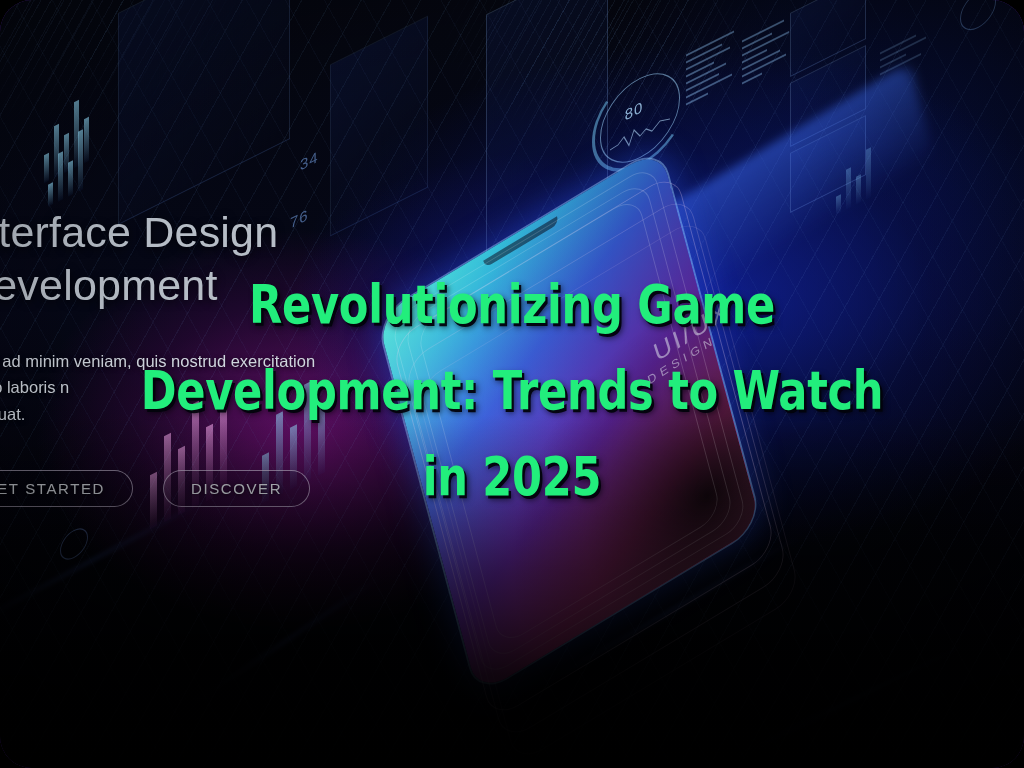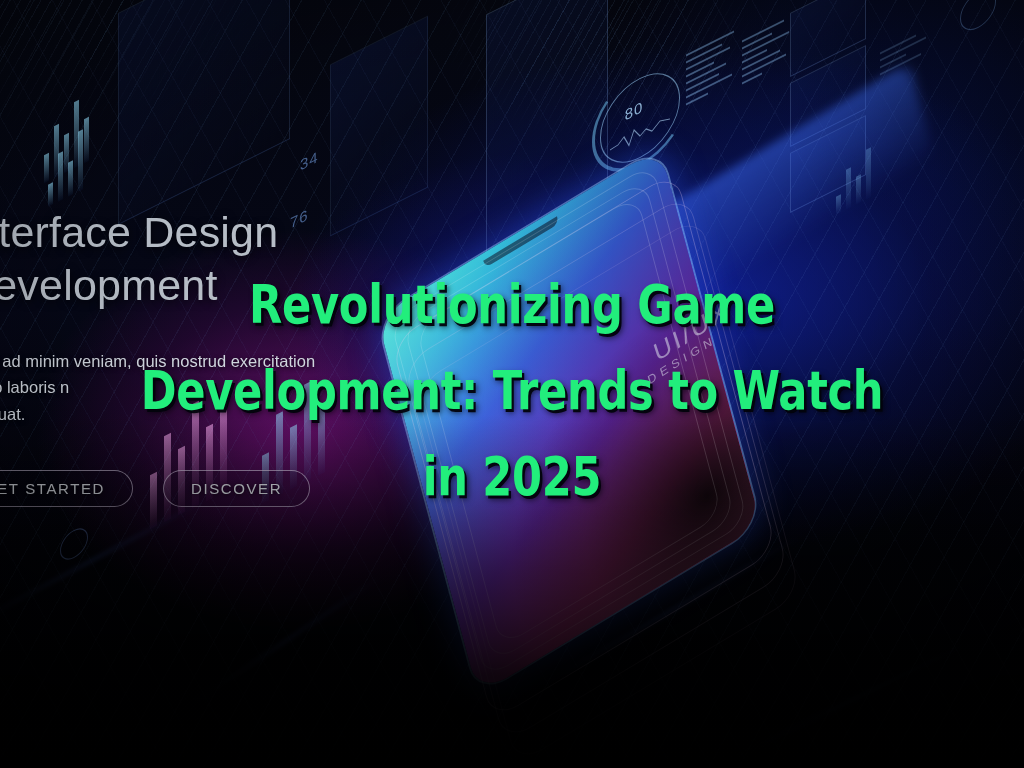--- a/index.html
+++ b/index.html
@@ -11,20 +11,21 @@
   body {
     font-family: "Liberation Sans", sans-serif;
   }
 
   .stage {
     position: relative;
     width: 1024px;
     height: 768px;
     overflow: hidden;
     background: #4c1d95;
+    border-radius: 32px;
   }
 
   
   .bg-base {
     position: absolute;
     inset: 0;
     background:
       radial-gradient(ellipse 520px 330px at 700px 300px, rgba(20,40,190,0.72) 0%, rgba(10,20,110,0.40) 45%, rgba(0,0,0,0) 78%),
       radial-gradient(ellipse 330px 250px at 300px 430px, rgba(150,20,150,0.62) 0%, rgba(80,10,90,0.34) 50%, rgba(0,0,0,0) 80%),
       radial-gradient(ellipse 300px 220px at 520px 330px, rgba(40,30,180,0.45) 0%, rgba(0,0,0,0) 80%),

